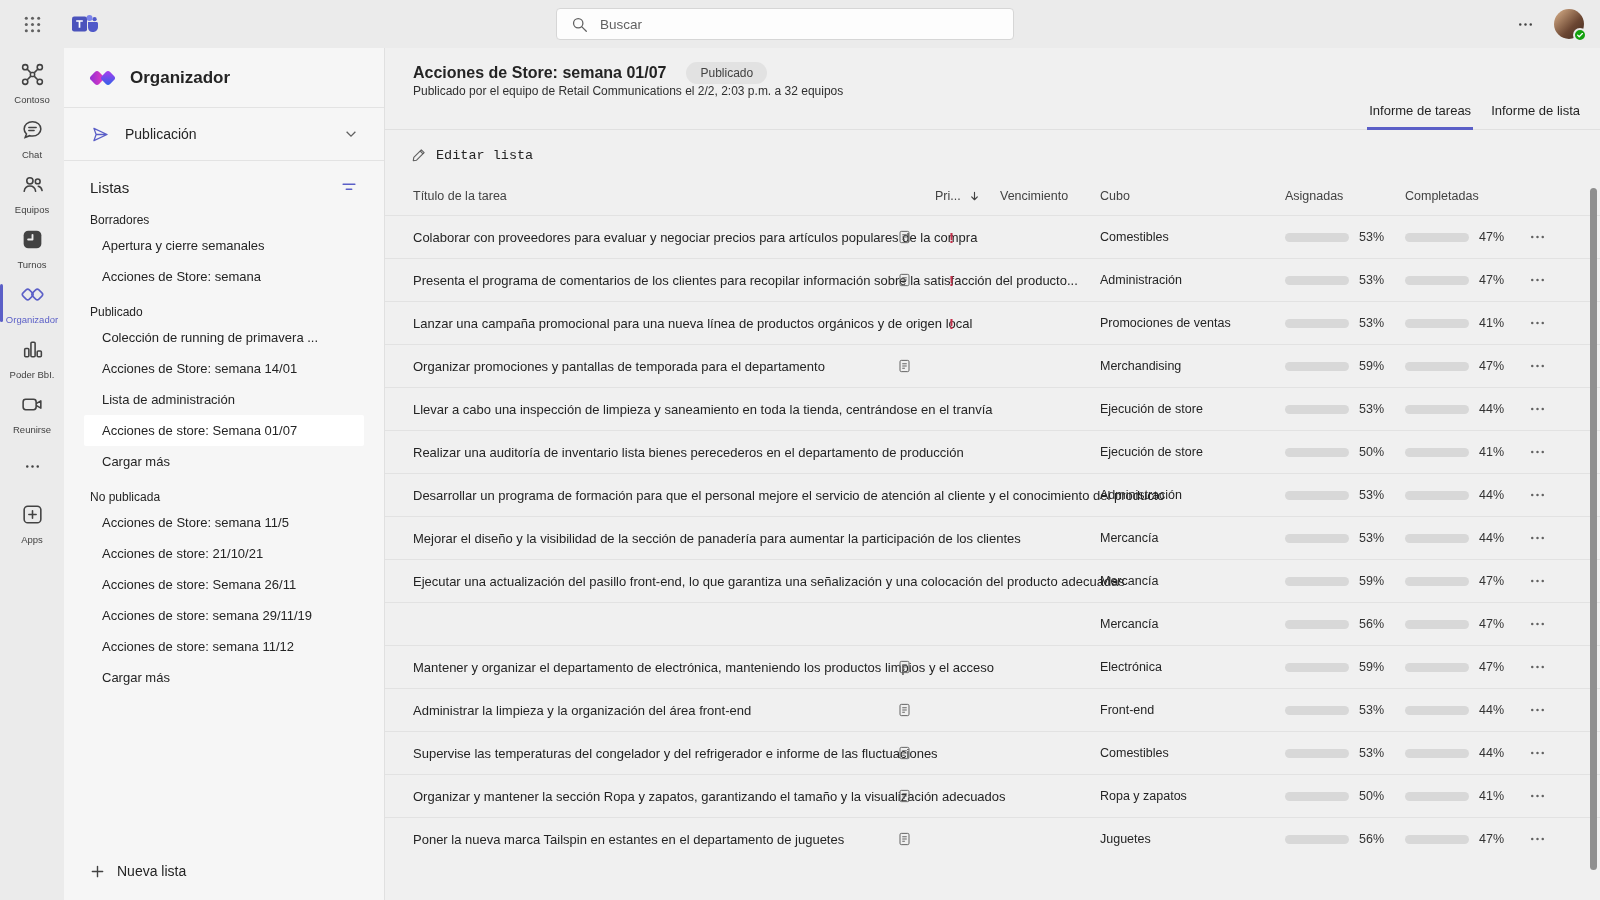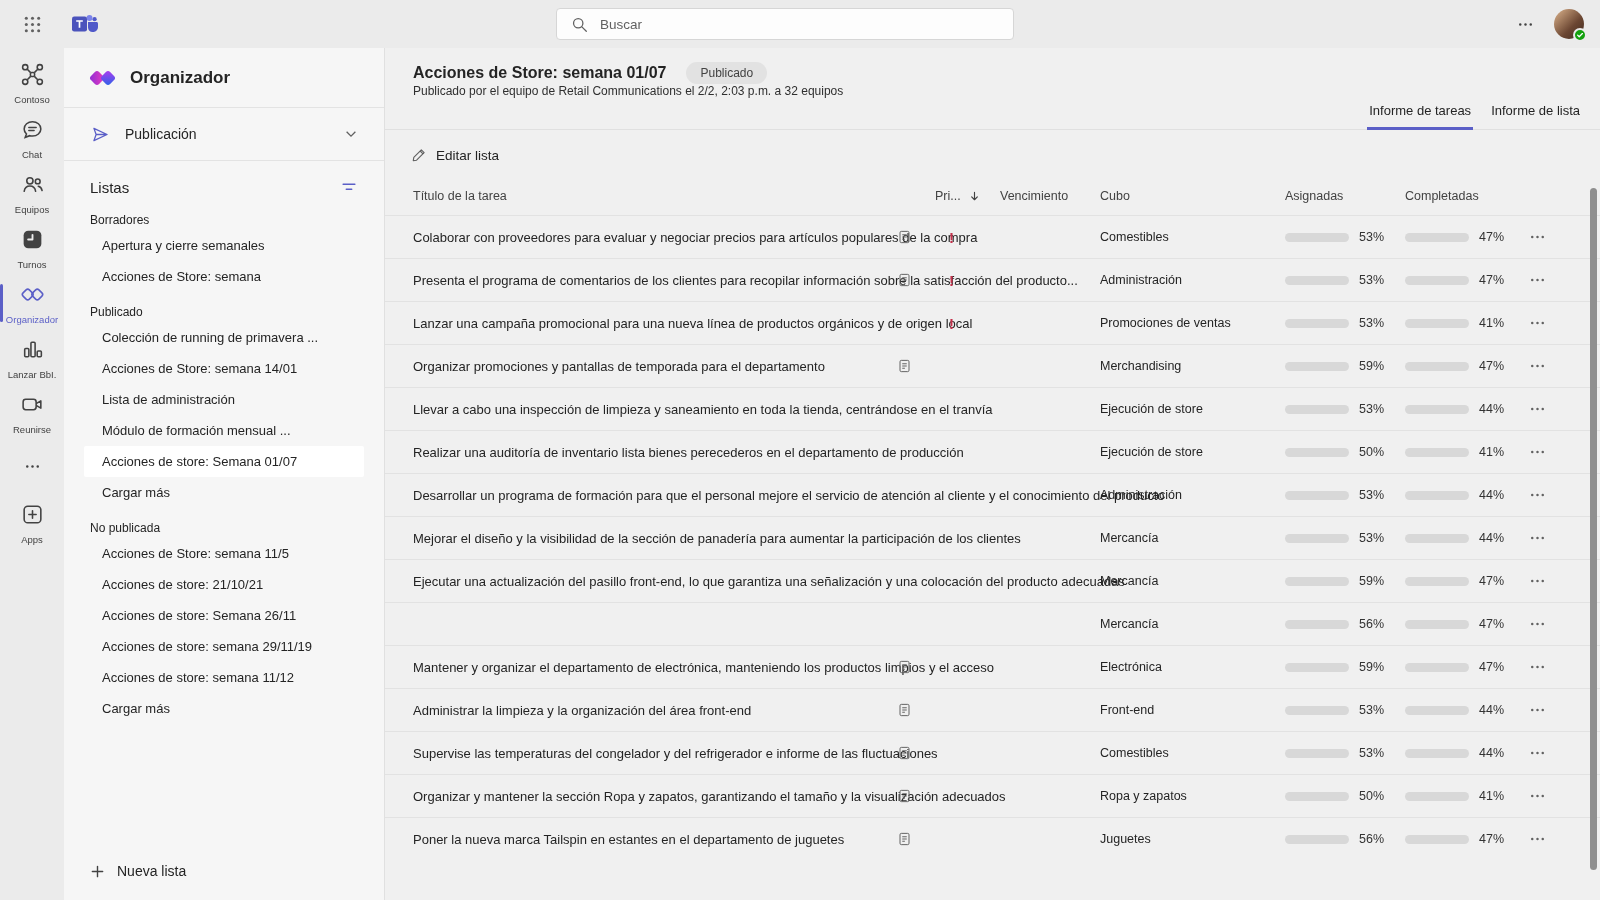--- a/index.html
+++ b/index.html
@@ -48,21 +48,21 @@
   .main{flex:1;position:relative;background:#f0f0f0}
   .m-header{height:82px;border-bottom:1px solid #e0e0e0;padding:14px 28px 0;position:relative}
   .title-row{display:flex;align-items:center;gap:20px}
   .m-title{font-size:16px;font-weight:700}
   .badge{background:#e2e2e2;border-radius:12px;padding:4px 14px;font-size:12px;color:#424242}
   .m-sub{margin-top:0;font-size:12px;color:#2f2f2f}
   .tabs{position:absolute;right:18px;bottom:-1px;display:flex;gap:16px;font-size:13px}
   .tab{padding:0 2px 9px;cursor:pointer;color:#242424}
   .tab.active{border-bottom:3px solid var(--accent)}
   .toolbar{margin:17px 0 0 26px}
-  .edit-btn{display:inline-flex;align-items:center;gap:9px;font-size:13.5px;color:#242424;cursor:pointer;background:none;border:none;font-family:Liberation Sans, sans-serif}
+  .edit-btn{display:inline-flex;align-items:center;gap:9px;font-size:13.5px;color:#242424;cursor:pointer;background:none;border:none;font-family:Liberation Mono, monospace}
   .edit-btn .ic{color:#616161;display:flex}
 
   
   .thead{position:relative;height:38px;margin-top:10px;font-size:12.5px;color:#424242}
   .cell{position:absolute;top:50%;transform:translateY(-50%);white-space:nowrap}
   .c-title{left:28px}
   .trow .c-title{font-size:13px}
   .c-note{left:512px;color:#616161;display:flex}
   .c-pri{left:564px;color:var(--red);font-weight:700;font-size:15px}
   .h-pri{left:550px;display:flex;align-items:center;gap:7px;cursor:pointer}
@@ -177,21 +177,21 @@
             </g>
           </svg></span>
         <span class="rail-label">Organizador</span>
       </div>
       <div class="rail-item">
         <span class="rail-icon"><svg viewBox="0 0 24 24" width="25" height="25" fill="none" stroke="currentColor" stroke-width="1.5">
             <rect x="4.5" y="11" width="4" height="8" rx="1"></rect>
             <rect x="10.5" y="5" width="4" height="14" rx="1"></rect>
             <rect x="16.5" y="13.5" width="4" height="5.5" rx="1"></rect>
           </svg></span>
-        <span class="rail-label">Lanzar BbI.</span>
+        <span class="rail-label">Poder BbI.</span>
       </div>
       <div class="rail-item">
         <span class="rail-icon"><svg viewBox="0 0 24 24" width="25" height="25" fill="none" stroke="currentColor" stroke-width="1.5">
             <rect x="3" y="7" width="12.5" height="10" rx="2.5"></rect>
             <path d="M15.5 11.2l4.5-2.7v7l-4.5-2.7" stroke-linejoin="round"></path>
           </svg></span>
         <span class="rail-label">Reunirse</span>
       </div>
       <div class="rail-item">
         <span class="rail-icon"><svg viewBox="0 0 24 24" width="21" height="21" fill="currentColor">
@@ -253,21 +253,20 @@
         </span>
     </div>
     <div class="sb-list">
         <div class="sb-section-label">Borradores</div>
         <div class="sb-item">Apertura y cierre semanales</div>
         <div class="sb-item">Acciones de Store: semana</div>
         <div class="sb-section-label">Publicado</div>
         <div class="sb-item">Colección de running de primavera ...</div>
         <div class="sb-item">Acciones de Store: semana 14/01</div>
         <div class="sb-item">Lista de administración</div>
-        <div class="sb-item">Módulo de formación mensual ...</div>
         <div class="sb-item selected">Acciones de store: Semana 01/07</div>
         <div class="sb-item">Cargar más</div>
         <div class="sb-section-label">No publicada</div>
         <div class="sb-item">Acciones de Store: semana 11/5</div>
         <div class="sb-item">Acciones de store: 21/10/21</div>
         <div class="sb-item">Acciones de store: Semana 26/11</div>
         <div class="sb-item">Acciones de store: semana 29/11/19</div>
         <div class="sb-item">Acciones de store: semana 11/12</div>
         <div class="sb-item">Cargar más</div>
       </div>

